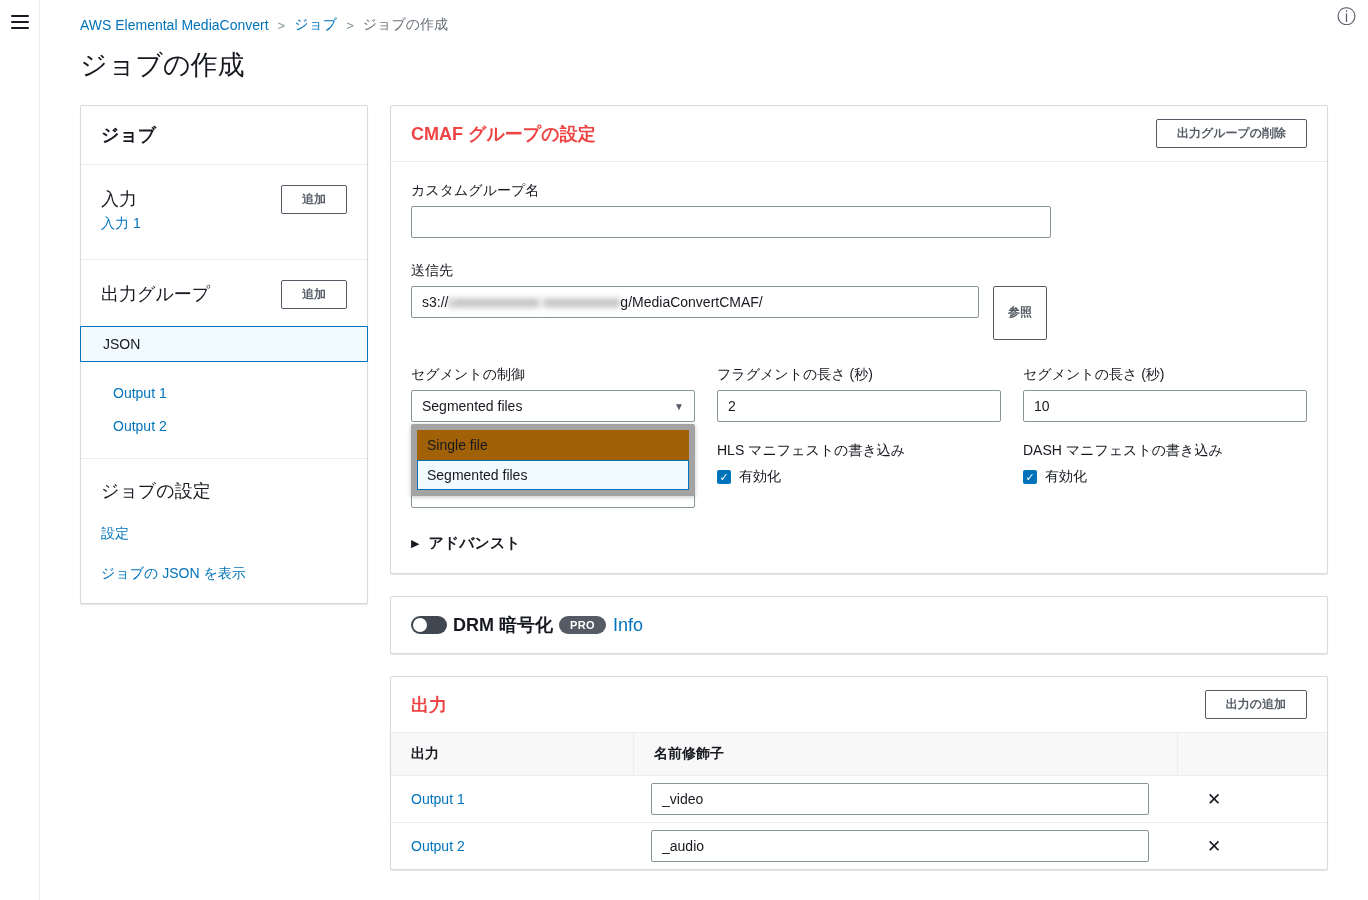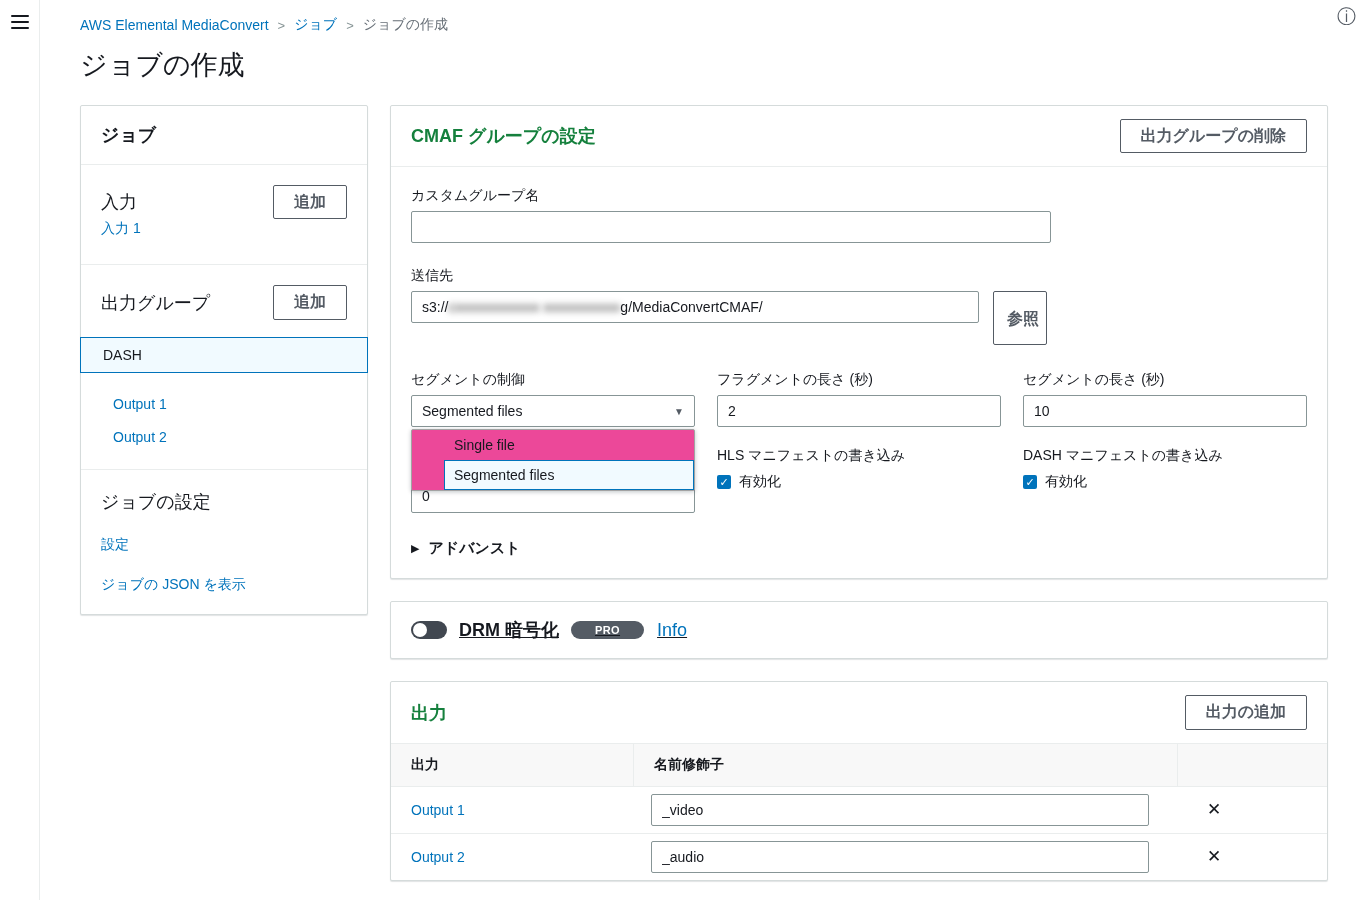--- a/index.html
+++ b/index.html
@@ -49,26 +49,26 @@
     padding: 9px 22px; font-size: 14px; color: #16191f; cursor: pointer;
   }
   .output-links { padding: 6px 20px 24px 32px; }
   .output-links .side-link { display: block; margin-top: 17px; }
   .settings-section .side-label { display: block; }
   .settings-section .side-link { display: block; margin-top: 22px; }
 
   
   .main-col { flex: 1; display: flex; flex-direction: column; gap: 22px; min-width: 0; }
   .card-header { display: flex; justify-content: space-between; align-items: center; padding: 13px 20px; border-bottom: 1px solid #eaeded; min-height: 56px; }
-  .card-title { font-size: 18px; font-weight: 700; color: #15803d; }
+  .card-title { font-size: 18px; font-weight: 700; color: #ef4444; }
   .card-body { padding: 20px; }
 
   .btn {
     background: #fff; border: 1px solid #545b64; border-radius: 2px; color: #545b64;
-    font-weight: 700; font-size: 16px; padding: 5px 20px; cursor: pointer;
+    font-weight: 700; font-size: 12px; padding: 5px 20px; cursor: pointer;
     font-family: inherit; line-height: 1.4; white-space: nowrap;
   }
 
   .field-label { font-size: 14px; color: #16191f; margin-bottom: 6px; }
   .text-input {
     height: 32px; width: 100%; border: 1px solid #879596; border-radius: 2px;
     padding: 4px 10px; font-size: 14px; font-family: inherit; color: #16191f; background: #fff;
   }
   .w640 { width: 640px; }
   .mt24 { margin-top: 24px; }
@@ -86,46 +86,45 @@
   .triple-grid { display: grid; grid-template-columns: 1fr 1fr 1fr; gap: 22px; margin-top: 26px; }
 
   .select-wrap { position: relative; }
   .select-control {
     height: 32px; border: 1px solid #879596; border-radius: 2px; background: #fff;
     padding: 4px 10px; display: flex; align-items: center; justify-content: space-between;
     font-size: 14px; cursor: pointer;
   }
   .caret { font-size: 10px; color: #545b64; }
   .dropdown-menu {
-    position: absolute; top: 34px; left: 0; right: 0; background: #ec4899;
-    border: 1px solid #a3a3a3; border-radius: 2px; z-index: 20;
+    position: absolute; top: 34px; left: 0; right: 0; background: #a16207;
+    border: 6px solid #a3a3a3; border-radius: 2px; z-index: 20;
     box-shadow: 0 1px 4px rgba(0,28,36,.25);
-    padding-left: 32px;
   }
   .dropdown-option { padding: 7px 10px; font-size: 14px; cursor: pointer; }
   .dropdown-option.selected { background: #f1faff; outline: 1px solid #0073bb; outline-offset: -1px; }
   .under-input { margin-top: 52px; height: 34px; }
 
   .checkbox-row { display: flex; align-items: center; gap: 8px; margin-top: 8px; cursor: pointer; }
   .checkbox {
     width: 14px; height: 14px; background: #0073bb; border-radius: 2px; color: #fff;
     display: flex; align-items: center; justify-content: center; font-size: 11px; line-height: 1; flex: 0 0 14px;
   }
   .checkbox-label { font-size: 14px; }
 
   .advanced-row { display: flex; align-items: center; gap: 9px; margin-top: 26px; cursor: pointer; }
   .adv-caret { font-size: 11px; color: #16191f; }
   .adv-label { font-size: 15px; font-weight: 700; }
 
   
-  .drm-row { display: flex; align-items: center; gap: 12px; padding: 16px 20px; text-decoration: underline; }
+  .drm-row { display: flex; align-items: center; gap: 6px; padding: 16px 20px; }
   .toggle { width: 36px; height: 18px; background: #414750; border-radius: 9px; position: relative; cursor: pointer; flex: 0 0 36px; }
   .toggle-knob { position: absolute; left: 2px; top: 2px; width: 14px; height: 14px; background: #fff; border-radius: 50%; }
   .drm-title { font-size: 18px; font-weight: 700; }
-  .pro-badge { background: #545b64; color: #fff; font-size: 11px; font-weight: 700; padding: 3px 24px; border-radius: 10px; letter-spacing: .4px; }
+  .pro-badge { background: #545b64; color: #fff; font-size: 11px; font-weight: 700; padding: 3px 11px; border-radius: 10px; letter-spacing: .4px; }
   .info-link { color: #0073bb; font-size: 18px; margin-left: 1px; text-decoration: none; cursor: pointer; }
 
   
   .out-thead { display: grid; grid-template-columns: 242px 1fr 150px; background: #f8f8f8; border-bottom: 1px solid #eaeded; }
   .th { padding: 12px 20px; font-size: 14px; font-weight: 700; color: #16191f; }
   .th-sep { border-left: 1px solid #eaeded; }
   .out-row { display: grid; grid-template-columns: 242px 1fr 150px; align-items: center; padding: 7px 0; }
   .out-row + .out-row { border-top: 1px solid #eaeded; }
   .out-link { color: #0073bb; font-size: 14px; padding: 0 20px; text-decoration: none; cursor: pointer; }
   .out-cell { padding: 0 28px 0 18px; }
@@ -172,21 +171,21 @@
         </div>
 
         <div class="divider"></div>
 
         <div class="side-section og-section">
           <div class="side-row">
             <span class="side-label">出力グループ</span>
             <button class="btn">追加</button>
           </div>
         </div>
-        <div class="selected-item">DASH</div>
+        <div class="selected-item">JSON</div>
         <div class="output-links">
           <a class="side-link">Output 1</a>
           <a class="side-link">Output 2</a>
         </div>
 
         <div class="divider"></div>
 
         <div class="side-section settings-section">
           <span class="side-label">ジョブの設定</span>
           <a class="side-link">設定</a>

